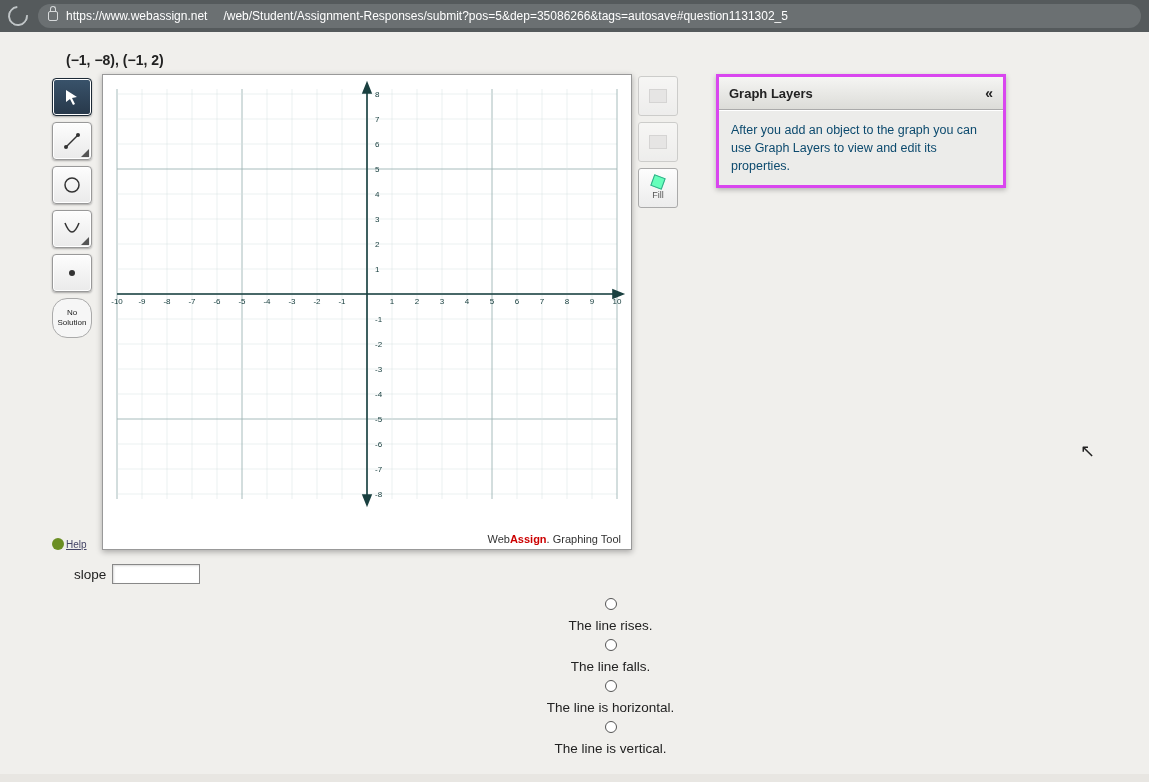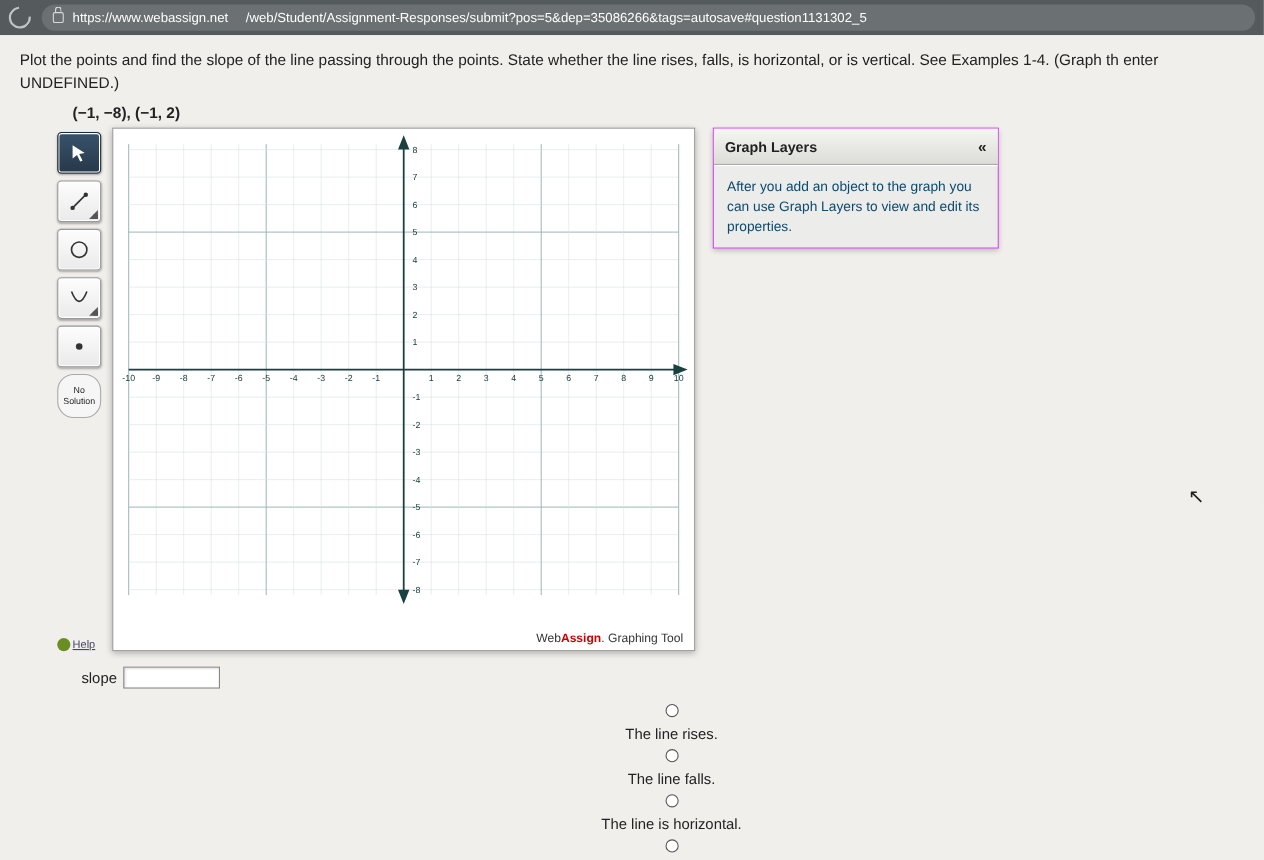--- a/index.html
+++ b/index.html
@@ -158,25 +158,25 @@
   .mini-btn.disabled { opacity:.5; }
   .mini-btn .ico {
     width:18px; height:14px; background:#ddd; border:1px solid #bbb;
   }
   .fill-ico {
     width:12px; height:12px; background:#6fb; border:1px solid #3a8;
     transform:rotate(20deg);
   }
 
   .layers-panel {
-    width:260px;
-    border:1px solid #d946ef;
+    width:290px;
+    border:3px solid #d946ef;
     background:#ececea;
     box-shadow:0 2px 5px rgba(0,0,0,.25);
-    margin-left:4px;
+    margin-left:22px;
   }
   .layers-head {
     background: linear-gradient(#f5f5f3,#dcdcd8);
     padding:8px 10px;
     font-size:13px; font-weight:bold;
     display:flex; justify-content:space-between; align-items:center;
     border-bottom:1px solid #aaa;
   }
   .layers-body {
     padding:10px 12px;
@@ -215,21 +215,20 @@
   <div class="reload-btn"></div>
   <div class="url-bar">
     <span class="lock-icon"></span>
     <span>
       <span class="url-main">https://www.webassign.net</span><span class="url-rest">/web/Student/Assignment-Responses/submit?pos=5&amp;dep=35086266&amp;tags=autosave#question1131302_5</span>
     </span>
   </div>
 </div>
 
 <div class="content">
-  <div class="question">Plot the points and find the slope of the line passing through the points. State whether the line rises, falls, is horizontal, or is vertical. See Examples 1-4. (Graph th enter UNDEFINED.)</div>
   <div class="points">(−1, −8), (−1, 2)</div>
 
   <div class="work-area">
     <div class="graph-app">
       <div class="left-tools">
         <div class="tool-btn selected">
           <svg width="16" height="16" viewBox="0 0 16 16">
               <path d="M2 1 L13 8 L8 9 L11 15 L9 16 L6 10 L2 13 Z" fill="#fff"></path>
             </svg>
         </div>
@@ -363,20 +362,32 @@
               <text x="268" y="-7" text-anchor="start">9</text>
               <text x="510" y="225">10</text>
               <text x="268" y="-32" text-anchor="start">10</text>
             </g>
         </svg>
         <div class="footer-label">
           <span>Web</span><b>Assign</b><span>. Graphing Tool</span>
         </div>
       </div>
 
+      <div class="right-tools">
+        <div class="mini-btn disabled">
+            <span class="ico"></span>
+          </div>
+        <div class="mini-btn disabled">
+            <span class="ico"></span>
+          </div>
+        <div class="mini-btn">
+          <span class="fill-ico"></span>
+          <span>Fill</span>
+        </div>
+      </div>
     </div>
 
     <div class="layers-panel">
       <div class="layers-head">
         <span>Graph Layers</span>
         <span class="chev">«</span>
       </div>
       <div class="layers-body">After you add an object to the graph you can use Graph Layers to view and edit its properties.</div>
     </div>
   </div>

